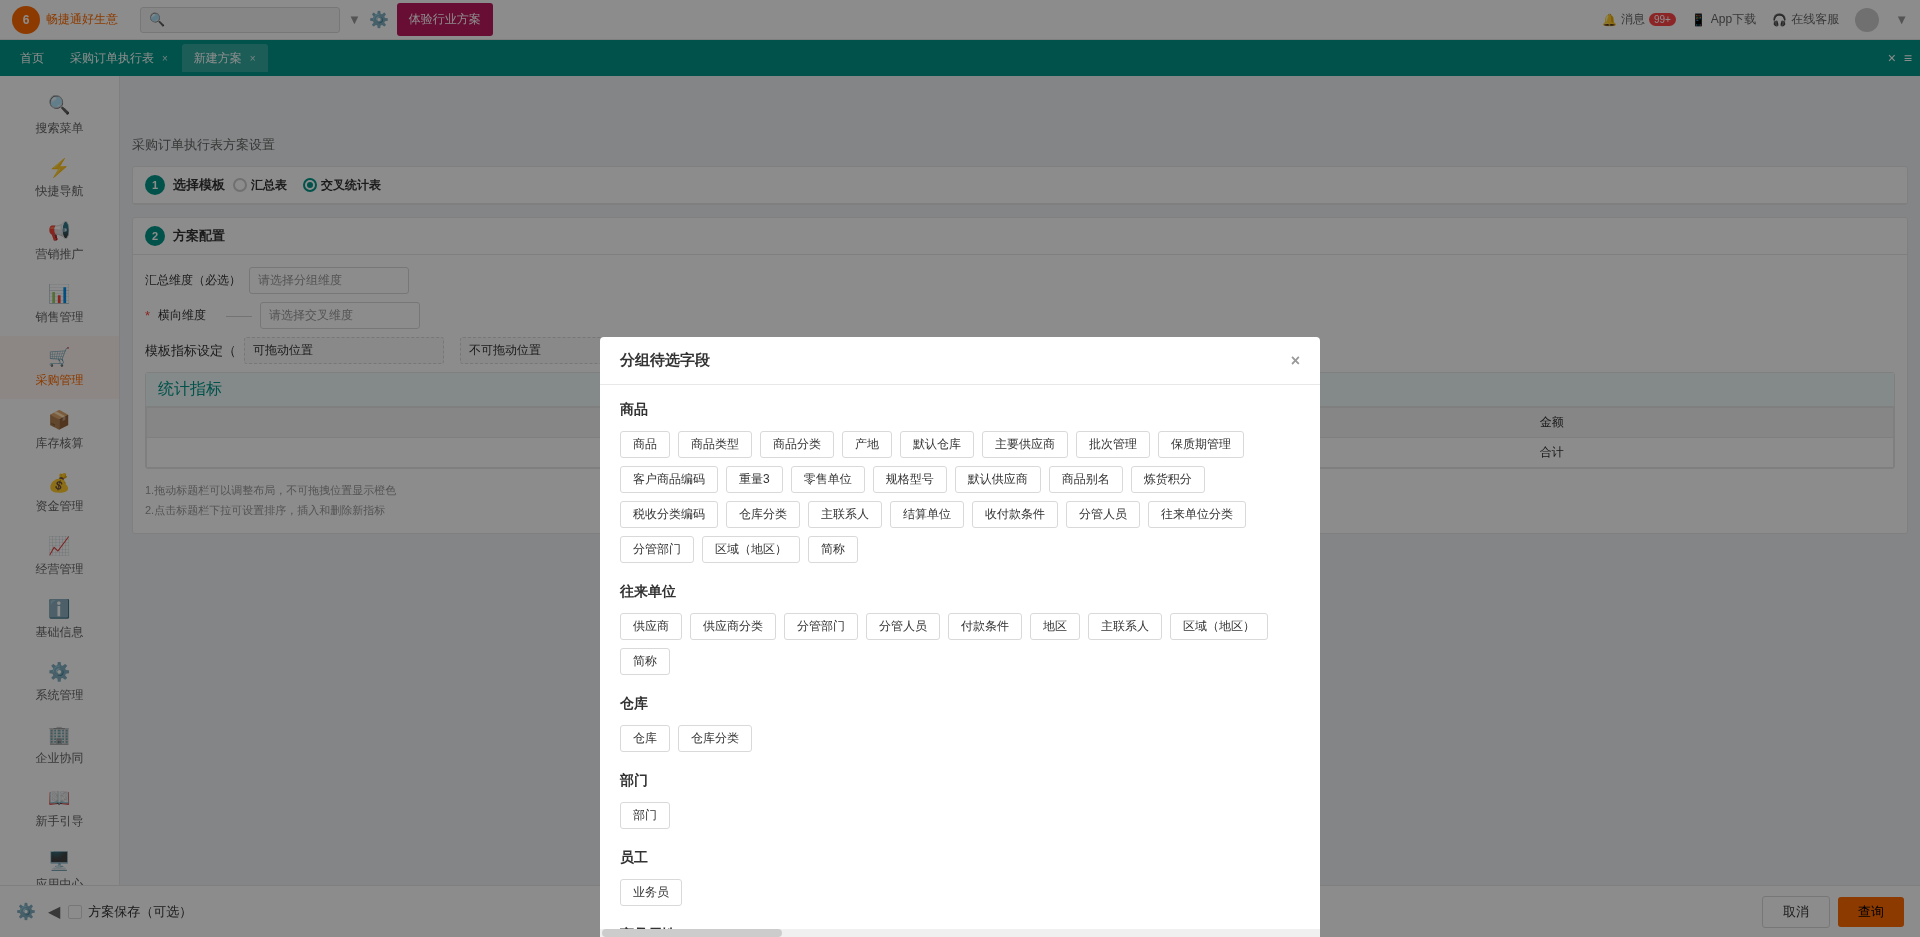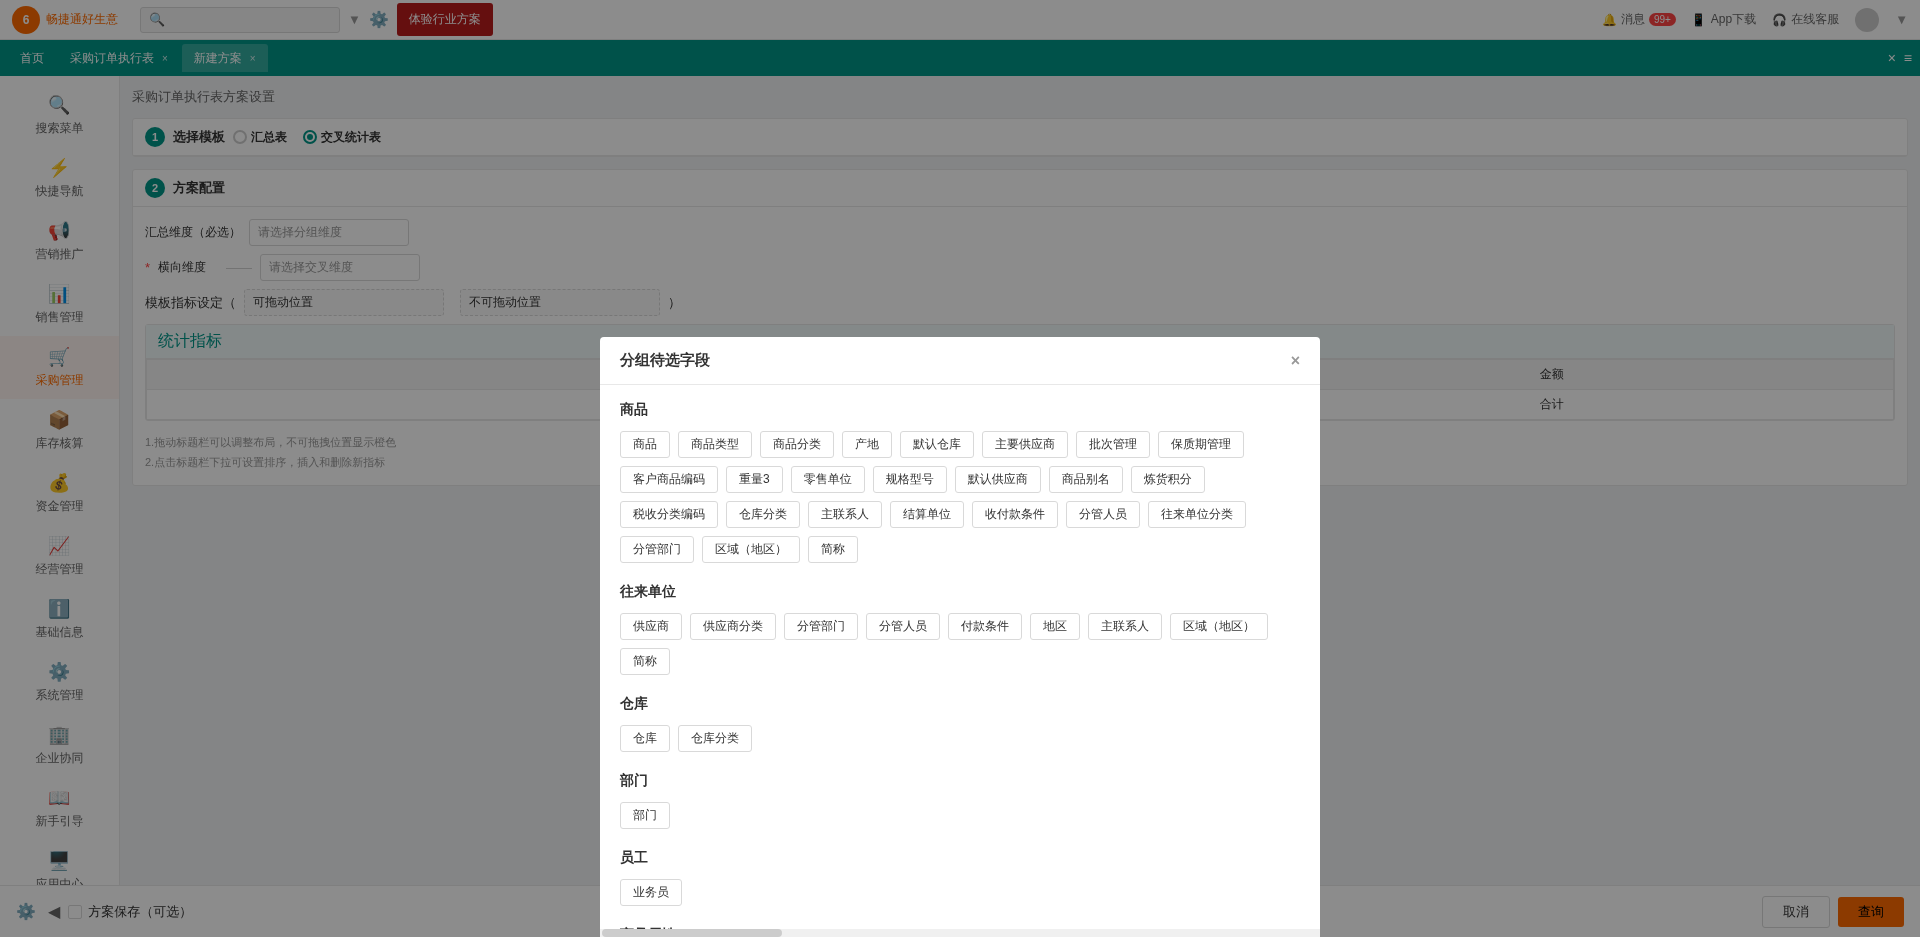--- a/index.html
+++ b/index.html
@@ -37,21 +37,21 @@
       border-radius: 3px;
       display: flex; align-items: center;
       padding: 0 8px;
       background: #f5f5f5;
     }
     .header-right {
       margin-left: auto;
       display: flex; align-items: center; gap: 16px;
     }
     .header-btn {
-      background: #b91c1c;
+      background: #be185d;
       color: #fff;
       border: none;
       padding: 8px 12px;
       border-radius: 3px;
       cursor: pointer;
       font-size: 12px;
     }
     .badge-item { display: flex; align-items: center; gap: 4px; font-size: 12px; color: #666; cursor: pointer; }
     .badge { background: #ff4444; color: #fff; border-radius: 10px; padding: 1px 5px; font-size: 10px; }
     .avatar { width: 24px; height: 24px; border-radius: 50%; background: #ccc; }
@@ -102,20 +102,21 @@
     .sidebar-item .si-icon { font-size: 18px; color: #999; }
     .sidebar-item.active .si-icon, .sidebar-item.active { color: #ff6b00; }
     .sidebar-item.active { background: #fff5f0; }
 
     
     .content-area {
       flex: 1;
       padding: 12px;
       overflow: auto;
       position: relative;
+      margin-top: 48px;
     }
 
     
     .page-title { font-size: 13px; color: #666; margin-bottom: 12px; }
 
     
     .form-section { background: #fff; border: 1px solid #e8e8e8; border-radius: 3px; margin-bottom: 12px; }
     .form-section-header { padding: 8px 12px; border-bottom: 1px solid #e8e8e8; font-size: 13px; font-weight: bold; display: flex; align-items: center; gap: 8px; }
     .step-badge { width: 20px; height: 20px; border-radius: 50%; background: #009688; color: #fff; display: flex; align-items: center; justify-content: center; font-size: 11px; }
     .form-body { padding: 12px; }

